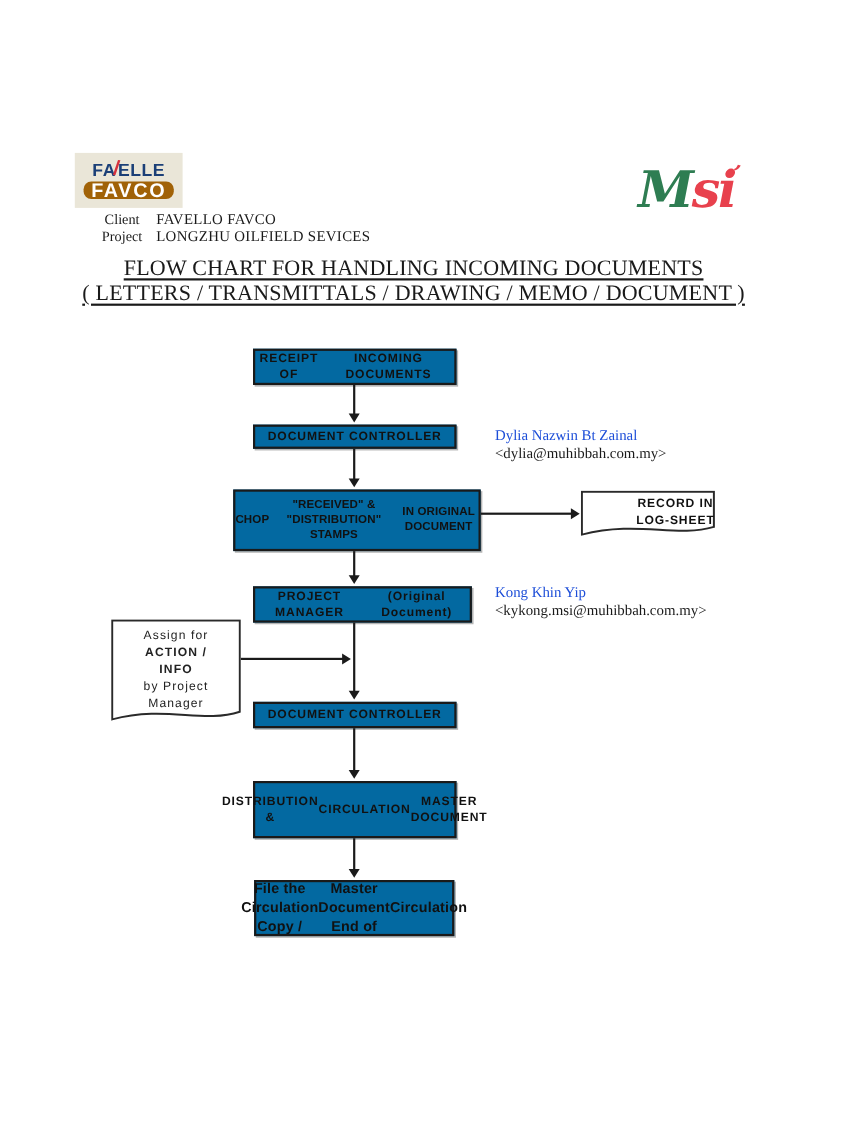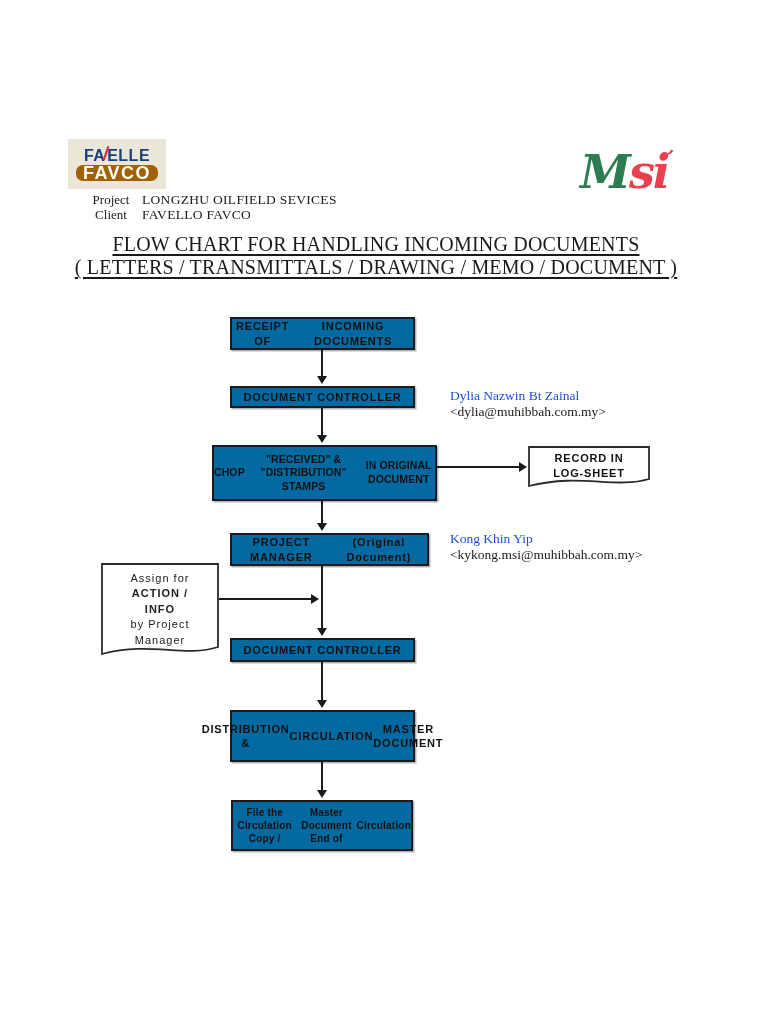--- a/index.html
+++ b/index.html
@@ -34,21 +34,21 @@
   .node{position:absolute;background:#0369a1;border:2px solid #1a1a1a;box-sizing:border-box;
         display:flex;flex-direction:row;justify-content:center;align-items:center;text-align:center;
         font-weight:bold;font-size:11px;line-height:1.3;letter-spacing:.8px;color:#111;
         box-shadow:1.5px 1.5px 0 rgba(120,120,120,.55);}
   .n-receipt{left:230px;top:317px;width:185px;height:33px;}
   .n-dc1{left:230px;top:386px;width:185px;height:22px;}
   .n-chop{left:212px;top:445px;width:225px;height:56px;font-size:10.5px;letter-spacing:.1px;}
   .n-pm{left:230px;top:533px;width:199px;height:33px;}
   .n-dc2{left:230px;top:638px;width:185px;height:24px;}
   .n-dist{left:230px;top:710px;width:185px;height:52px;}
-  .n-file{left:231px;top:800px;width:182px;height:51px;font-size:10px;letter-spacing:.2px;}
+  .n-file{left:231px;top:800px;width:182px;height:51px;font-size:13px;letter-spacing:.2px;}
 
   .docshape{position:absolute;}
   .docshape svg{display:block;}
   .docshape .ds-text{position:absolute;left:0;width:100%;text-align:center;font-weight:bold;
                      font-size:11px;line-height:1.35;letter-spacing:.8px;color:#111;}
   .ds-log{left:528px;top:446px;width:122px;height:46px;}
   .ds-assign{left:101px;top:563px;width:118px;height:97px;}
   .ds-assign .ds-text{font-weight:normal;font-size:11px;line-height:1.4;letter-spacing:1px;color:#222;}
   .ds-assign .b{font-weight:bold;}
 
@@ -77,26 +77,26 @@
     </div>
     <div class="favco-badge">FAVCO</div>
   </div>
 
   <div class="msi">
     <span class="msi-m">M</span><span class="msi-si">si</span><span class="msi-accent">’</span>
   </div>
 
   <div class="hdr">
     <div class="hdr-row">
+      <span class="hdr-label">Client</span>
+      <span class="hdr-value">FAVELLO FAVCO</span>
+    </div>
+    <div class="hdr-row">
       <span class="hdr-label">Project</span>
       <span class="hdr-value">LONGZHU OILFIELD SEVICES</span>
-    </div>
-    <div class="hdr-row">
-      <span class="hdr-label">Client</span>
-      <span class="hdr-value">FAVELLO FAVCO</span>
     </div>
   </div>
 
   <div class="title">
     <div>FLOW CHART FOR HANDLING INCOMING DOCUMENTS</div>
     <div>( LETTERS / TRANSMITTALS / DRAWING / MEMO / DOCUMENT )</div>
   </div>
 
   <div>
 
@@ -121,21 +121,21 @@
       <span>IN ORIGINAL DOCUMENT</span>
     </div>
 
     <div class="hl" style="left:437px;top:466px;width:83px;"></div>
     <div class="ah-r" style="left:519px;top:462px;"></div>
 
     <div class="docshape ds-log">
       <svg width="122" height="46" viewBox="0 0 122 46">
         <path d="M1,1 L121,1 L121,33 C86,43 52,27 1,40 Z" fill="#ffffff" stroke="#2a2a2a" stroke-width="1.8"></path>
       </svg>
-      <div class="ds-text" style="top:5px;">
+      <div class="ds-text" style="top:5px;margin-left:25px;">
         <div>RECORD IN</div>
         <div>LOG-SHEET</div>
       </div>
     </div>
 
     <div class="vl" style="left:321px;top:501px;height:23px;"></div>
     <div class="ah-d" style="left:317px;top:523px;"></div>
 
     <div class="node n-pm">
       <span>PROJECT MANAGER</span>

